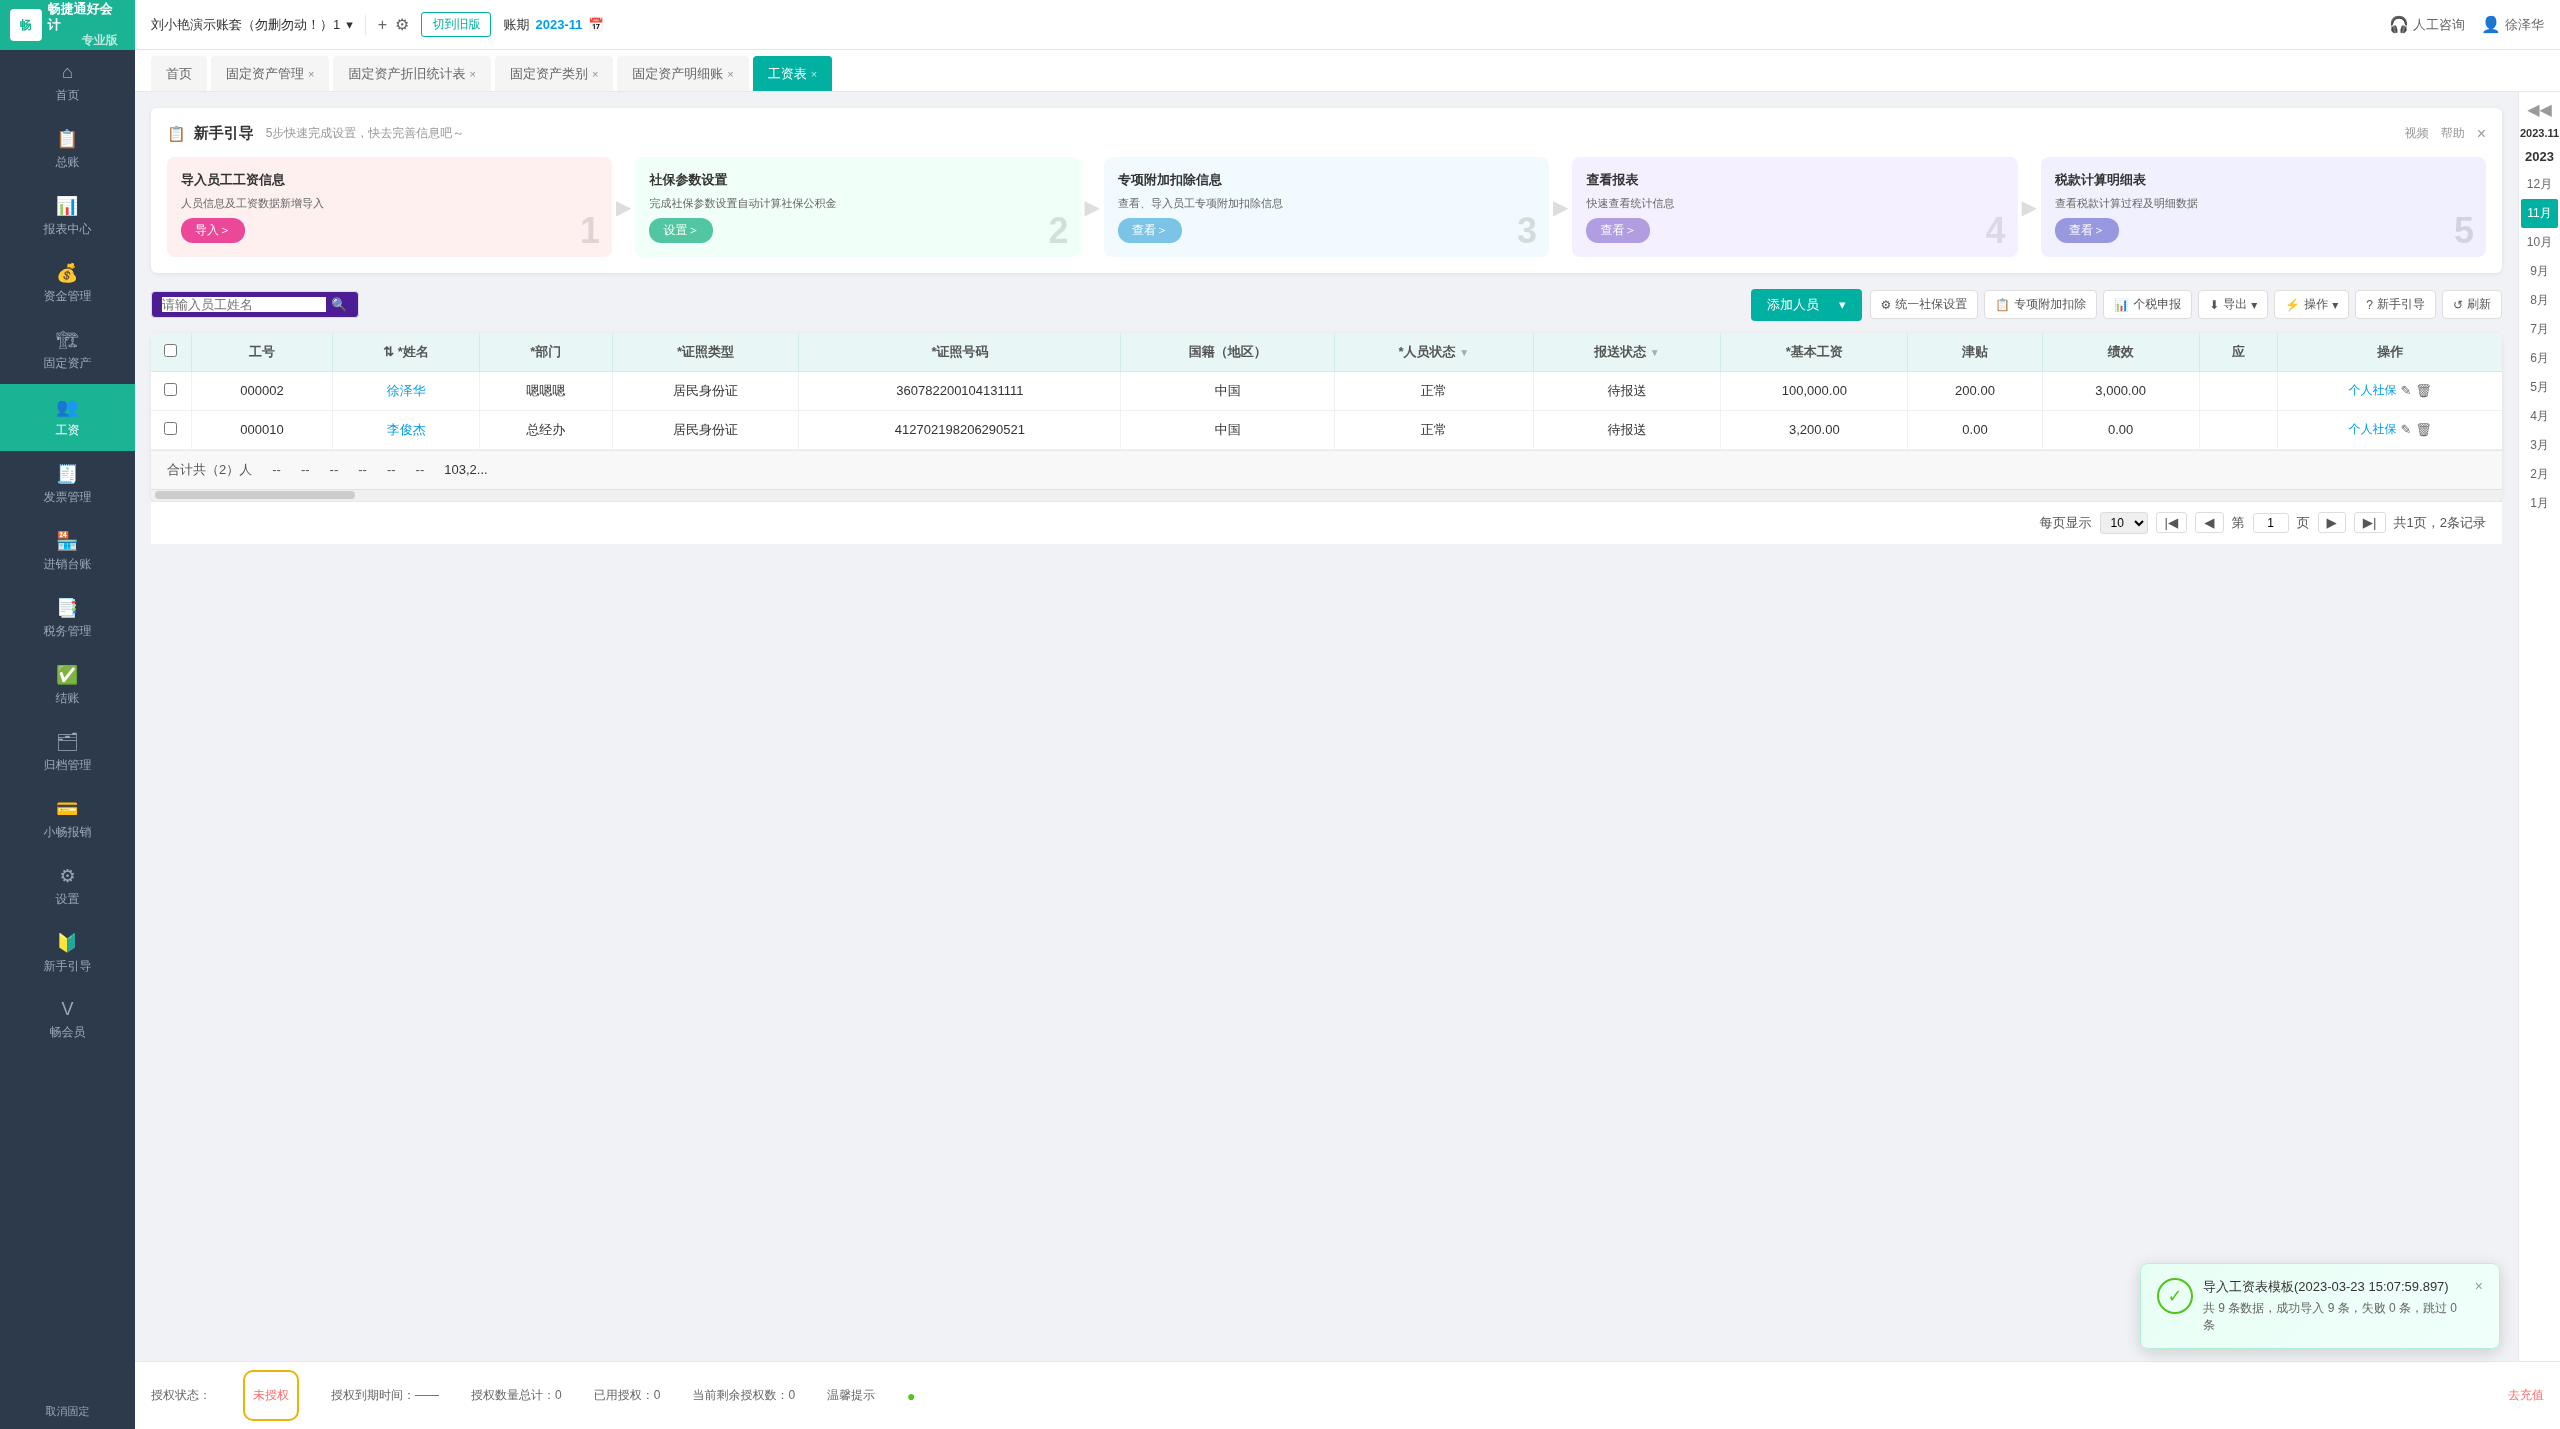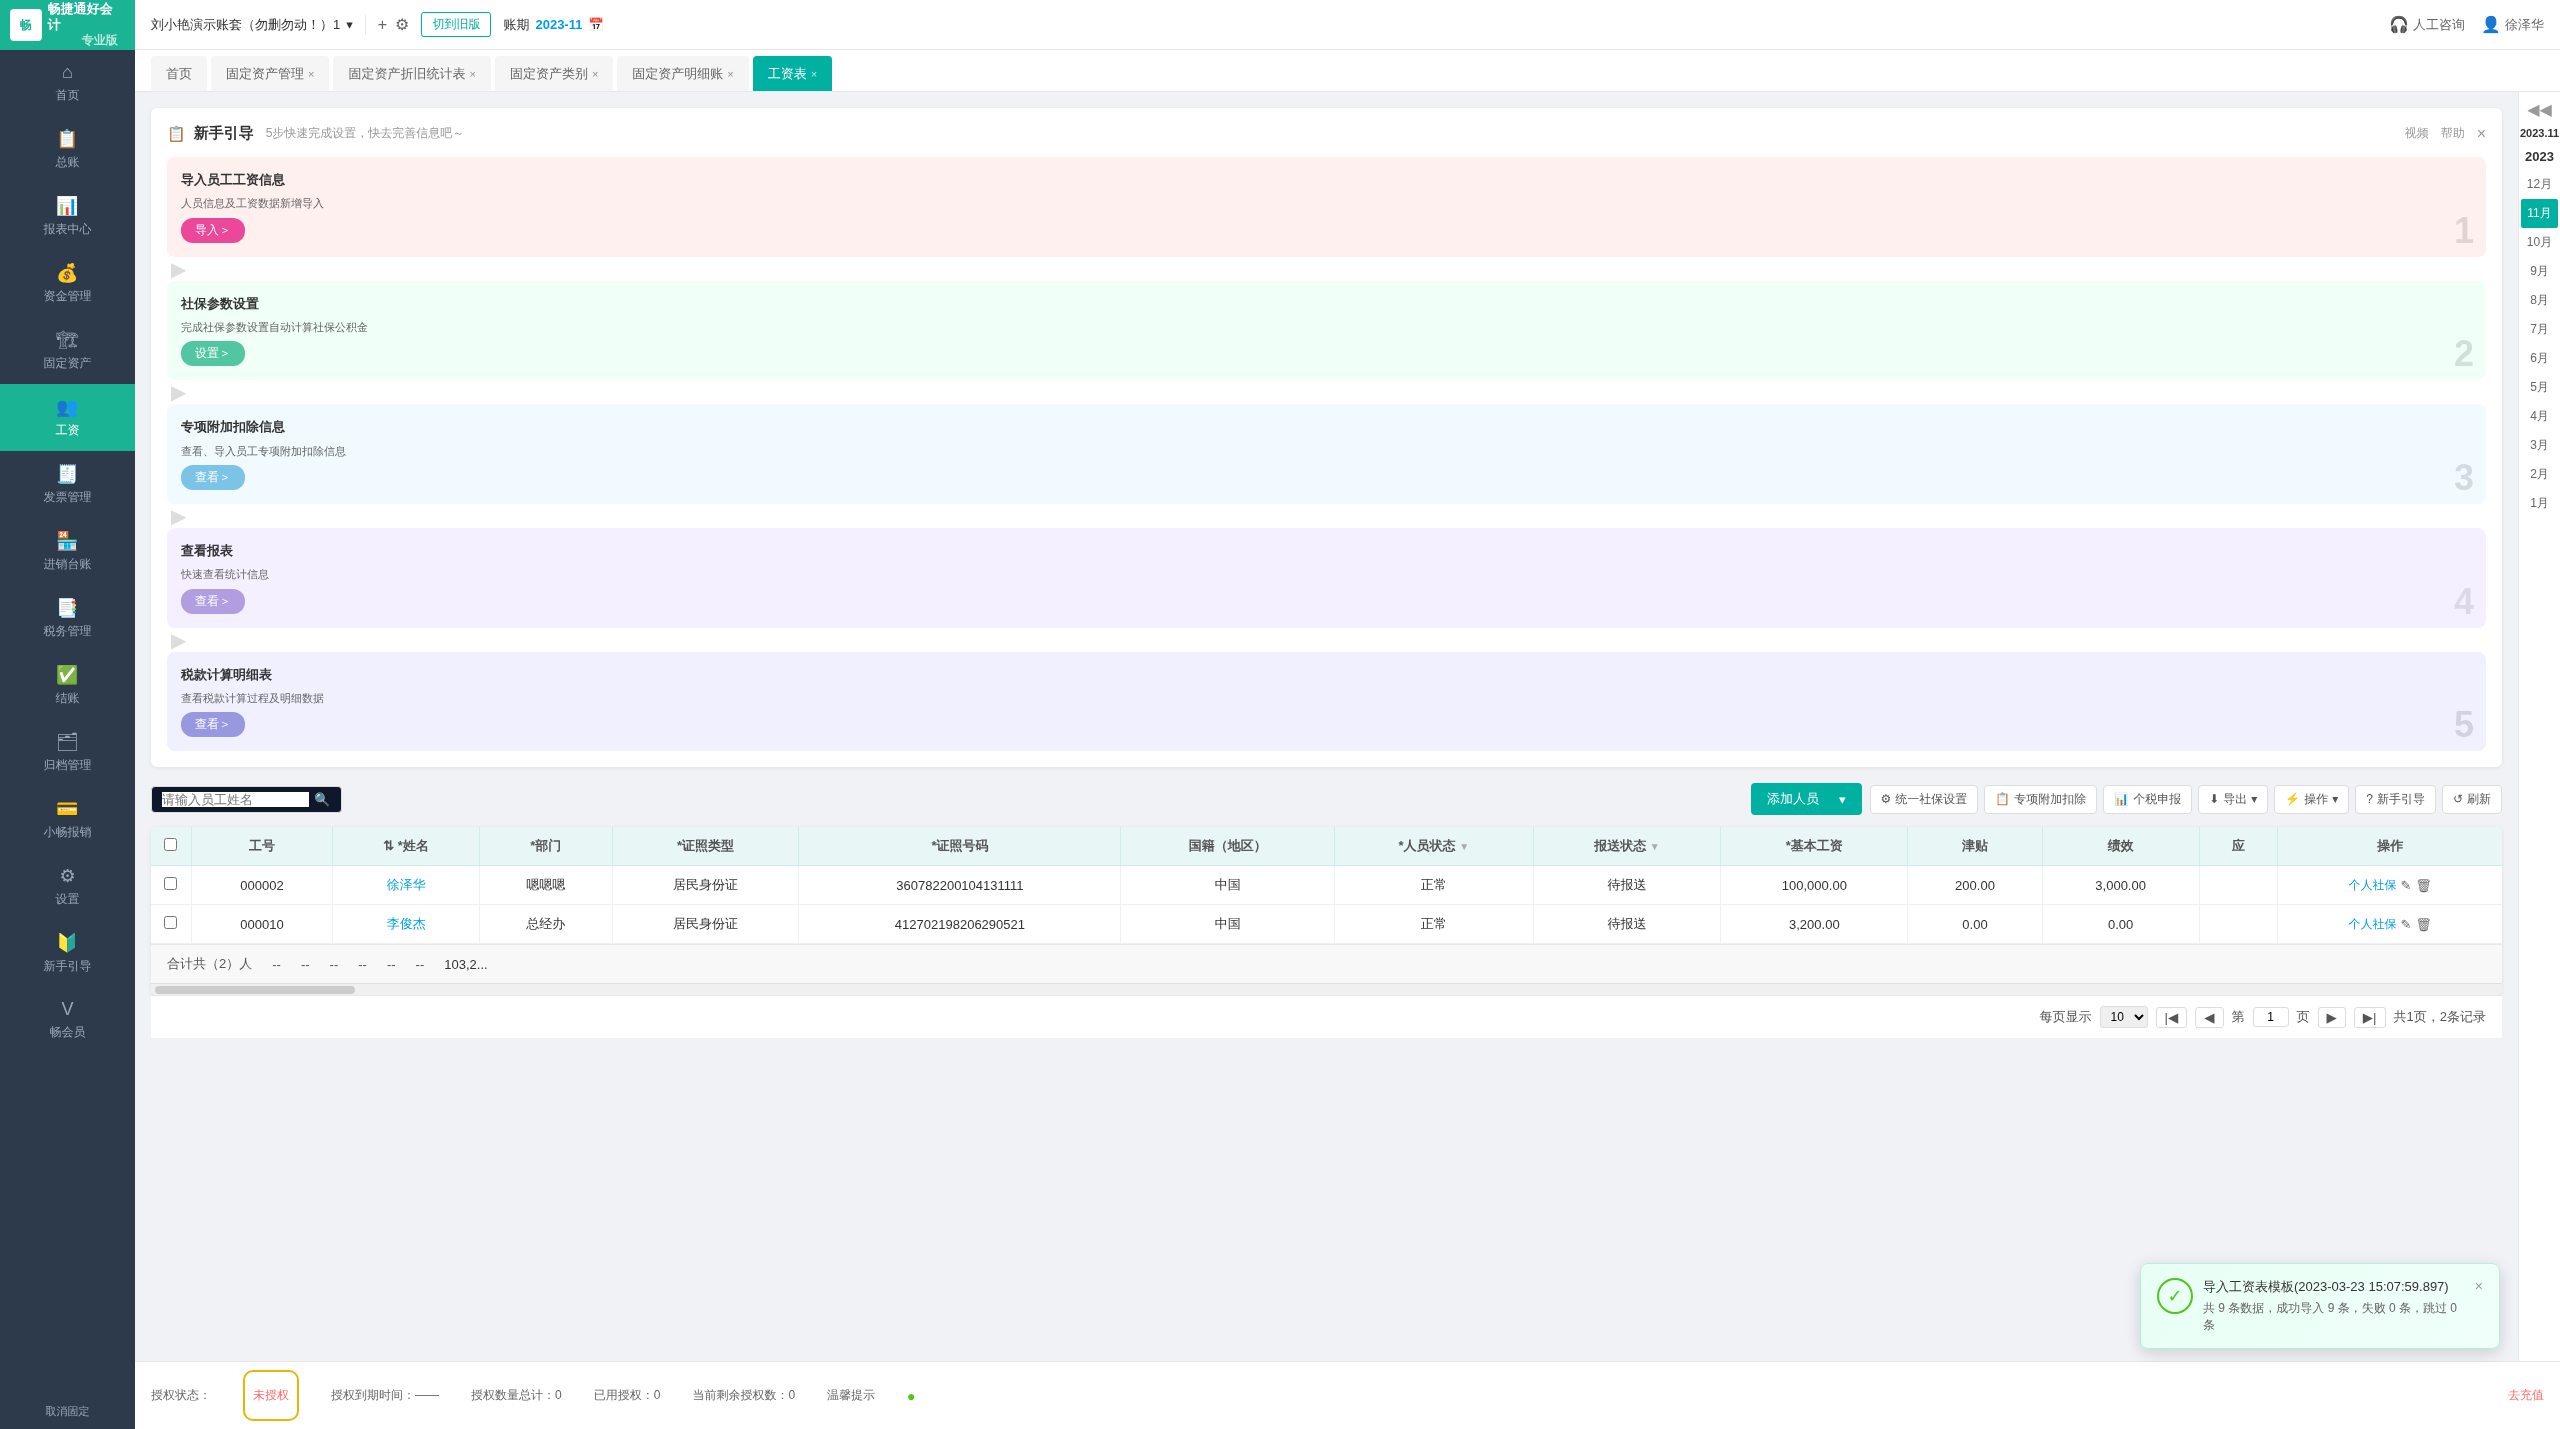--- a/index.html
+++ b/index.html
@@ -182,21 +182,20 @@
       color: #333;
     }
     .guide-subtitle { color: #999; font-size: 12px; font-weight: normal; margin-left: 4px; }
     .guide-links { display: flex; align-items: center; gap: 12px; color: #999; font-size: 12px; }
     .guide-links span { cursor: pointer; }
 
     .guide-steps {
       display: flex;
       align-items: stretch;
       gap: 0;
-      flex-direction: column;
     }
     .guide-step {
       flex: 1;
       border-radius: 8px;
       padding: 14px;
       position: relative;
       display: flex;
       flex-direction: column;
       align-items: flex-start;
       gap: 6px;
@@ -248,23 +247,23 @@
       gap: 8px;
       margin-bottom: 12px;
       flex-wrap: wrap;
     }
     .search-box {
       display: flex;
       align-items: center;
       border: 1px solid #ddd;
       border-radius: 4px;
       padding: 5px 10px;
-      background: #0f172a;
+      background: #4c1d95;
       gap: 6px;
-      width: 191px;
+      width: 208px;
     }
     .search-box input {
       border: none;
       outline: none;
       font-size: 13px;
       width: 100%;
       color: #999;
     }
     .btn-add-person {
       background: #00b0a0;

